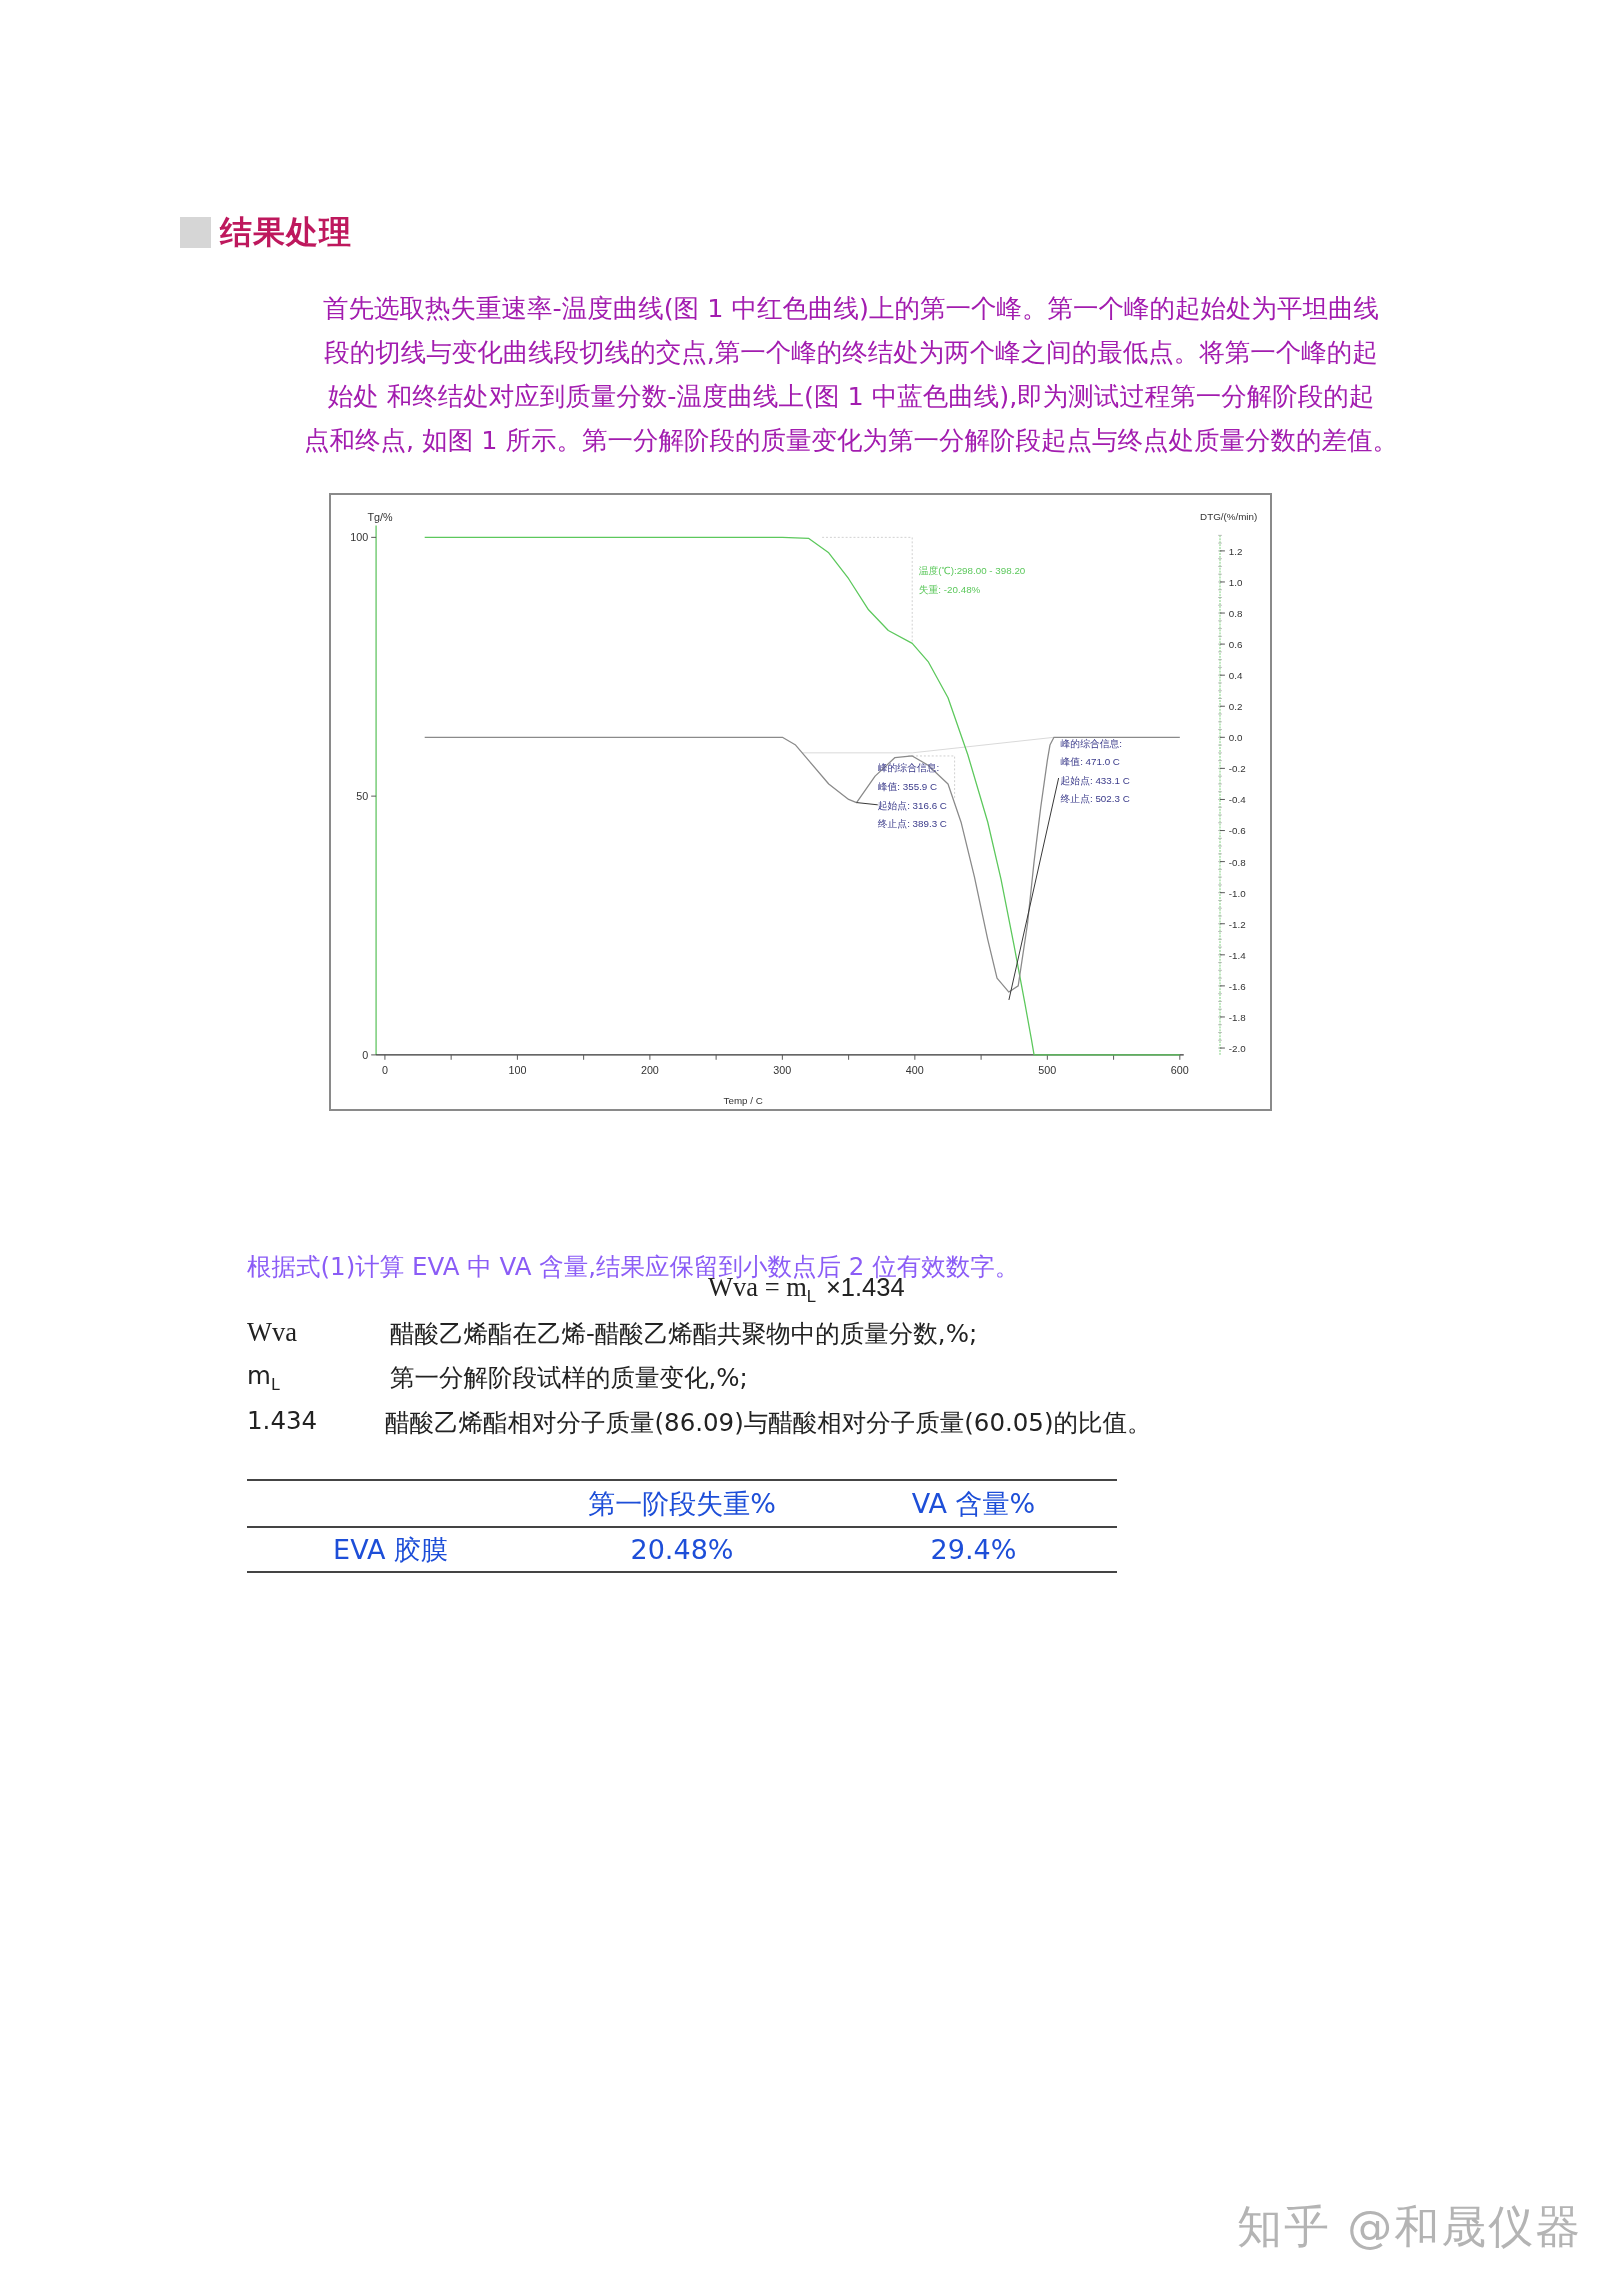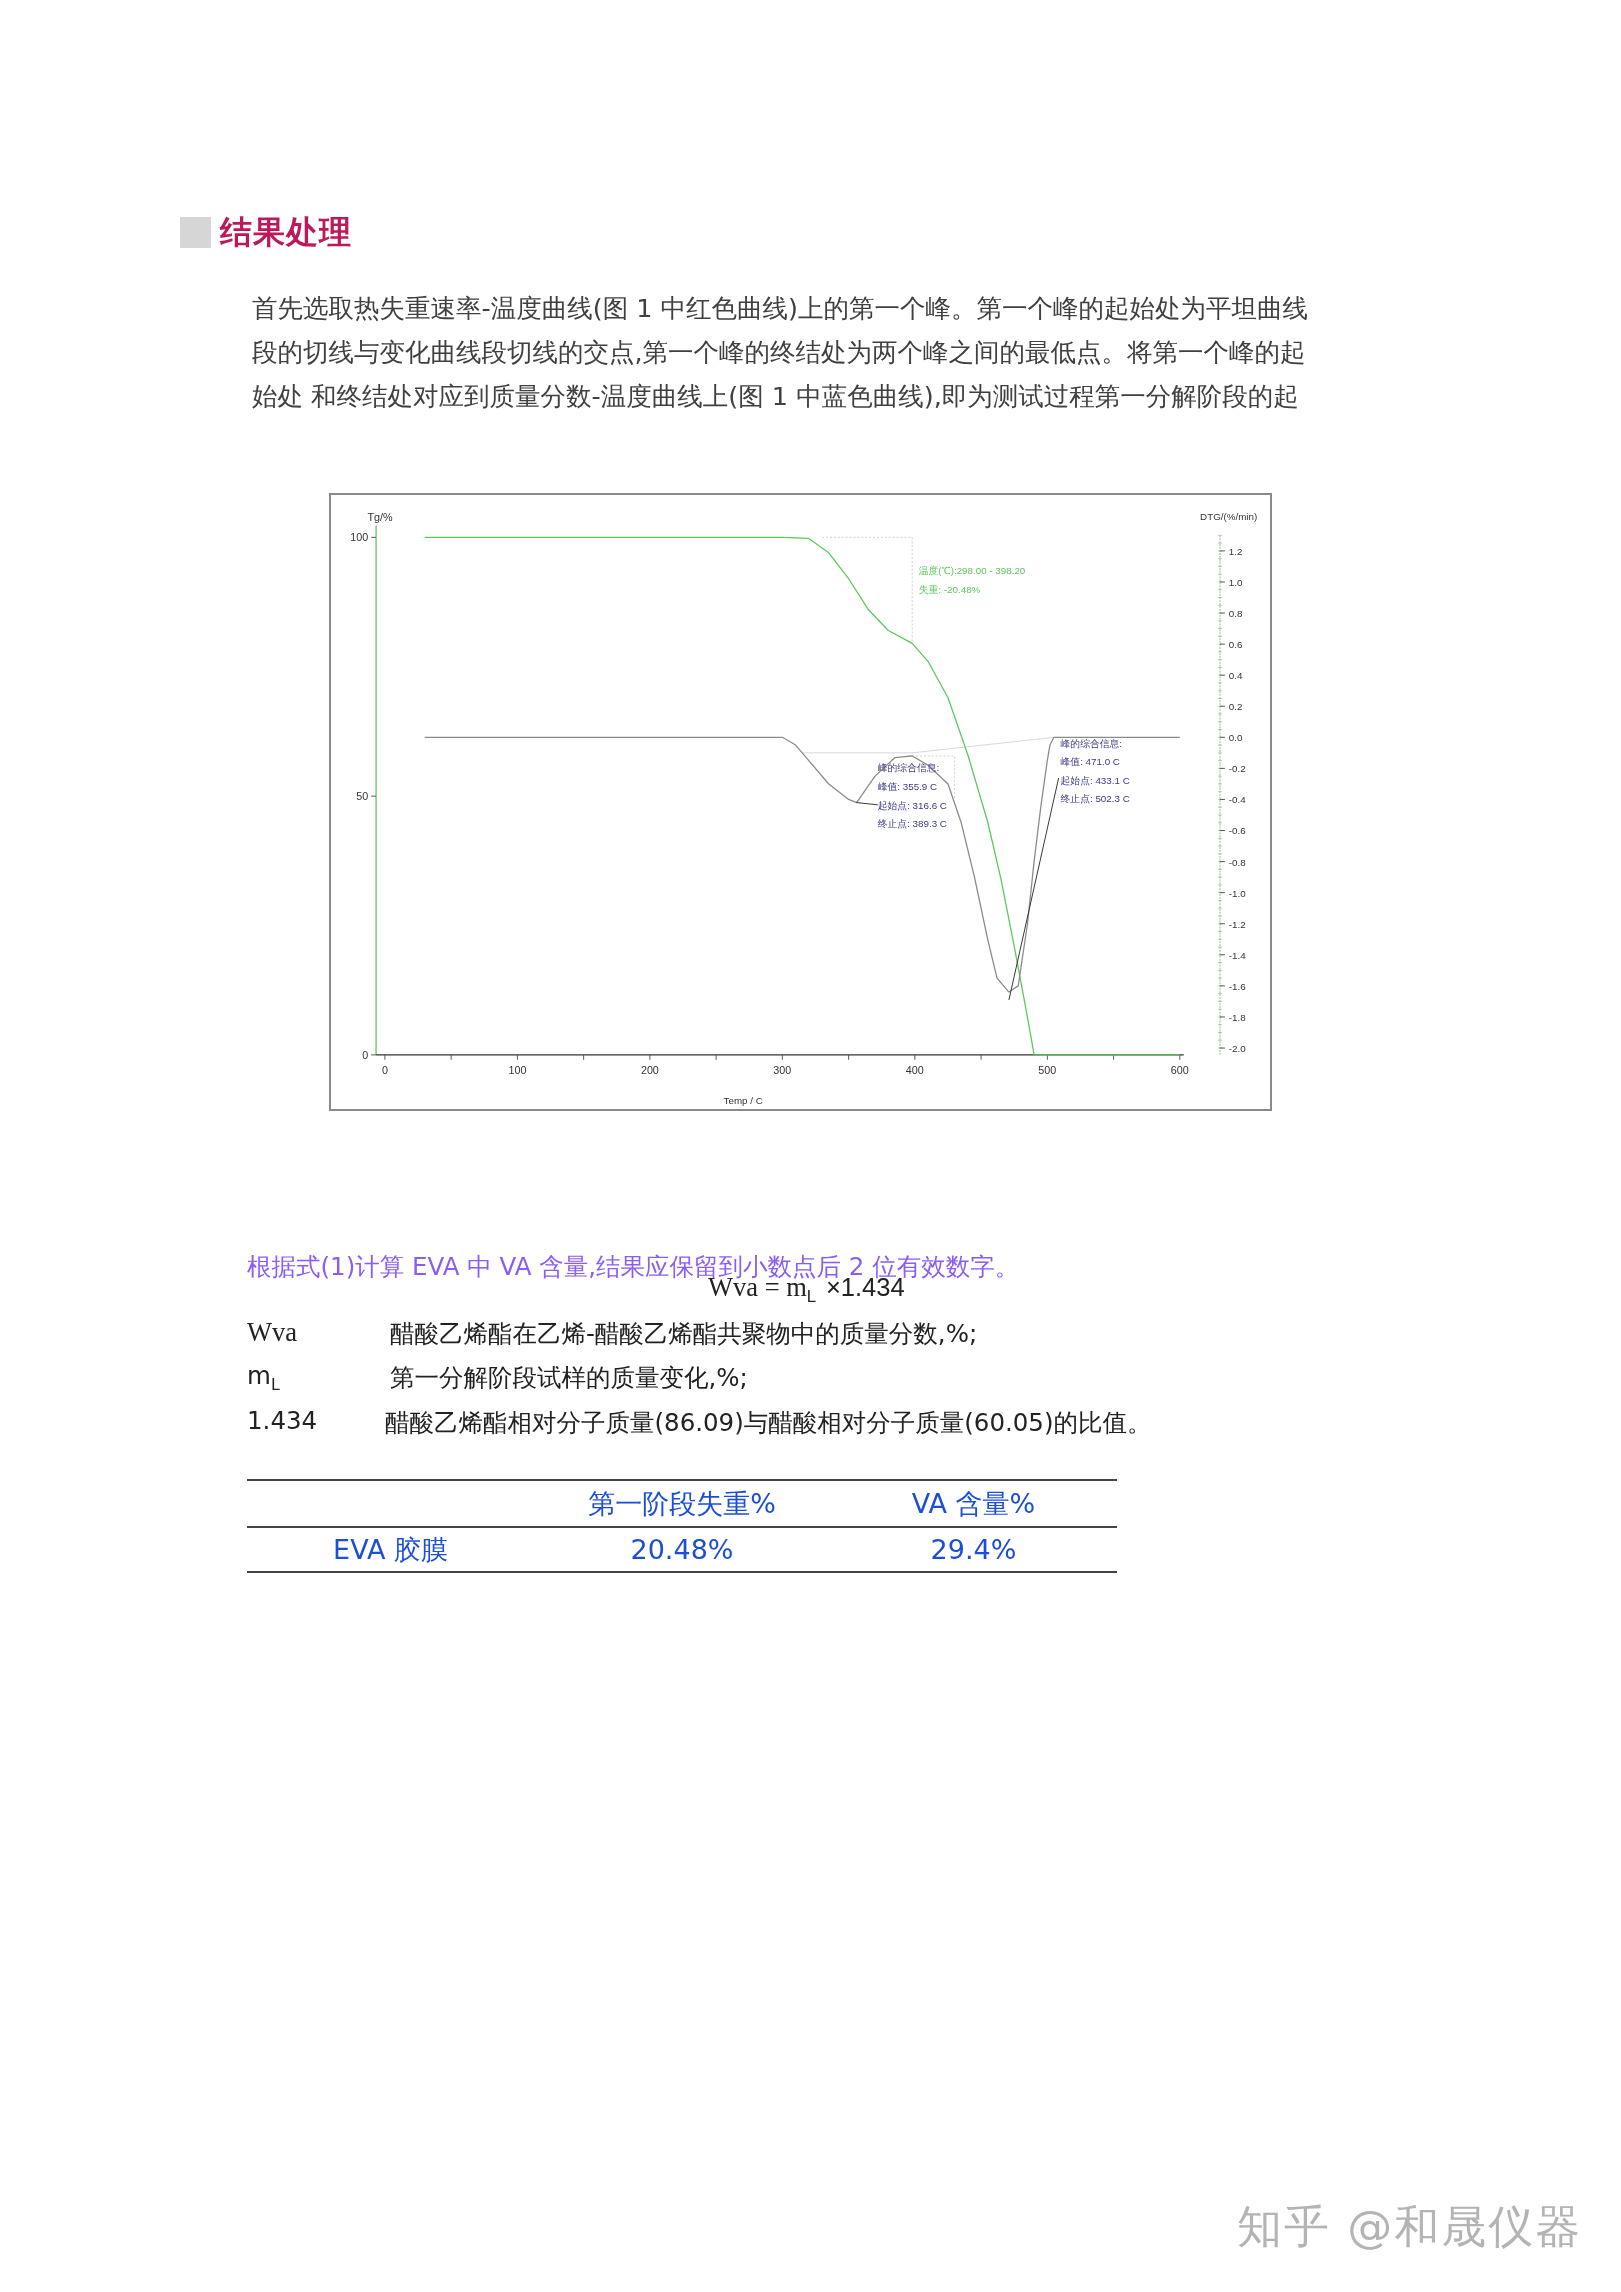--- a/index.html
+++ b/index.html
@@ -1,21 +1,21 @@
 <!DOCTYPE html>
 <html><head>
 <meta charset="utf-8">
 <style>
   html, body { margin:0; padding:0; background:#ffffff; }
   body { width:1621px; height:2293px; position:relative; overflow:hidden;
          font-family:"DejaVu Sans","Liberation Sans",sans-serif; color:#1a1a1a; }
   .abs { position:absolute; }
   .marker { left:180px; top:217px; width:31px; height:31px; background:#d6d6d6; }
   .heading { left:220px; top:211px; font-size:32px; font-weight:bold; color:#be185d; letter-spacing:1px; white-space:nowrap; }
-  .para { left:252px; top:286px; width:1176px; font-size:25.5px; line-height:44px; color:#404040; }
+  .para { left:263px; top:286px; width:1176px; font-size:25.5px; line-height:44px; color:#a21caf;text-align:center; }
   .para div { white-space:nowrap; }
   .chart-frame { left:329px; top:493px; width:943px; height:618px; border:2px solid #8a8a8a; background:#fff; box-sizing:border-box; }
   .chart-svg { position:absolute; left:0; top:0; }
   .calc-line { left:247px; top:1250px; font-size:24.5px; white-space:nowrap; color:#8b5cf6; }
   .formula { left:708px; top:1272px; font-size:26.5px; white-space:nowrap; font-family:"Liberation Serif","DejaVu Serif",serif; color:#222;text-align:center; }
   .formula .sub { font-size:16.7px; vertical-align:-5.9px; font-family:"Liberation Sans",sans-serif; }
   .formula .tail { font-family:"Liberation Sans",sans-serif; font-size:25.5px; margin-left:9.8px; }
   .defs-row { left:247px; font-size:24.5px; white-space:nowrap; color:#222; }
   .defs-row .sym { position:absolute; left:0; top:0; }
   .defs-row .sym.serif { font-family:"Liberation Serif","DejaVu Serif",serif; font-size:26.5px;text-align:right; }
@@ -32,20 +32,21 @@
 </head>
 <body>
 
 <div class="abs marker"></div>
 <div class="abs heading">结果处理</div>
 
 <div class="abs para">
   <div>首先选取热失重速率-温度曲线(图 1 中红色曲线)上的第一个峰。第一个峰的起始处为平坦曲线</div>
   <div>段的切线与变化曲线段切线的交点,第一个峰的终结处为两个峰之间的最低点。将第一个峰的起</div>
   <div>始处  和终结处对应到质量分数-温度曲线上(图 1 中蓝色曲线),即为测试过程第一分解阶段的起</div>
+  <div>点和终点, 如图 1 所示。第一分解阶段的质量变化为第一分解阶段起点与终点处质量分数的差值。</div>
 </div>
 
 <div class="abs chart-frame">
   <svg class="chart-svg" id="chart-svg" width="939" height="615" viewBox="0 0 958 627">
     <g id="axes-layer">
         <line x1="46" y1="31" x2="46" y2="571" stroke="#6cc86c" stroke-width="1.4"></line>
         <line x1="41" y1="571" x2="46" y2="571" stroke="#555" stroke-width="1"></line>
         <text x="38" y="575" font-size="11" text-anchor="end" fill="#333" font-family="&quot;Liberation Sans&quot;, sans-serif">0</text>
         <line x1="41" y1="307" x2="46" y2="307" stroke="#555" stroke-width="1"></line>
         <text x="38" y="311" font-size="11" text-anchor="end" fill="#333" font-family="&quot;Liberation Sans&quot;, sans-serif">50</text>

